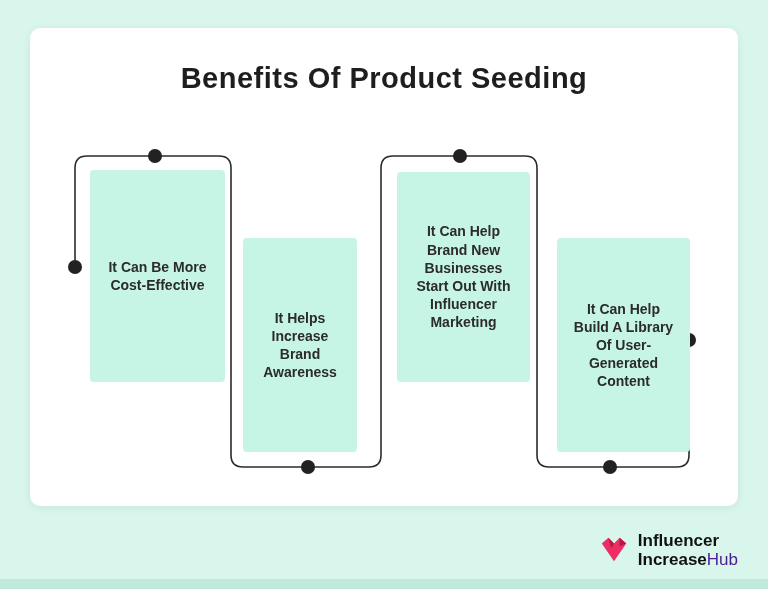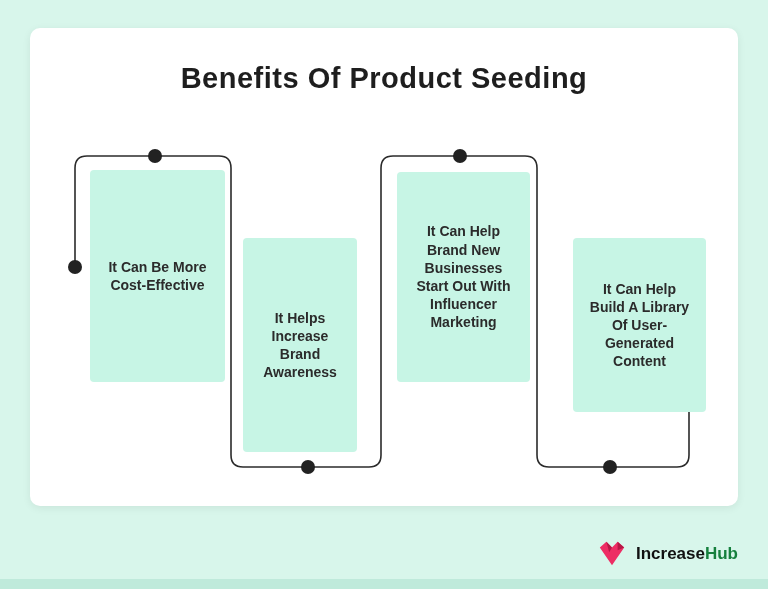--- a/index.html
+++ b/index.html
@@ -65,21 +65,21 @@
   .tile-label{
     text-align:center;
     font-size:14px;
     font-weight:bold;
     line-height:1.3;
     color:var(--text);
   }
   .tile-1{left:90px;top:170px;width:135px;height:212px;}
   .tile-2{left:243px;top:238px;width:114px;height:214px;}
   .tile-3{left:397px;top:172px;width:133px;height:210px;}
-  .tile-4{left:573px;top:238px;width:133px;height:174px;}
+  .tile-4{left:557px;top:238px;width:133px;height:214px;}
   .logo{
     position:absolute;
     right:30px;bottom:20px;
     display:flex;
     align-items:center;
     gap:9px;
     z-index:2;
   }
   .logo-text{
     display:flex;
@@ -89,21 +89,21 @@
   .logo-line1{
     font-size:17px;
     font-weight:bold;
     color:#111111;
   }
   .logo-line2{
     font-size:17px;
     color:#111111;
   }
   .logo-line2 .bold{font-weight:bold;}
-  .logo-line2 .light{font-weight:bold;color:#15803d;}
+  .logo-line2 .light{font-weight:normal;color:#4c1d95;}
   .bottom-strip{
     position:absolute;
     left:0;right:0;bottom:0;height:10px;
     background:var(--strip);
   }
 </style>
 </head>
 <body>
 
 <div class="panel"></div>
@@ -138,17 +138,18 @@
 
 <div class="logo">
   <span style="display:inline-flex;">
     <svg width="30" height="30" viewBox="0 0 32 32" aria-hidden="true">
       <path d="M3,9 L10,3 L16,9 L22,3 L29,9 L16,28 Z" fill="var(--logo-pink)"></path>
       <path d="M10,3 L16,9 L13,14 Z" fill="var(--logo-pink-dark)"></path>
       <path d="M22,3 L29,9 L22,12 Z" fill="var(--logo-pink-dark)"></path>
     </svg>
   </span>
   <span class="logo-text">
+    <span class="logo-line1">Influencer</span>
     <span class="logo-line2"><span class="bold">Increase</span><span class="light">Hub</span></span>
   </span>
 </div>
 
 <div class="bottom-strip"></div>
 
 </body></html>

